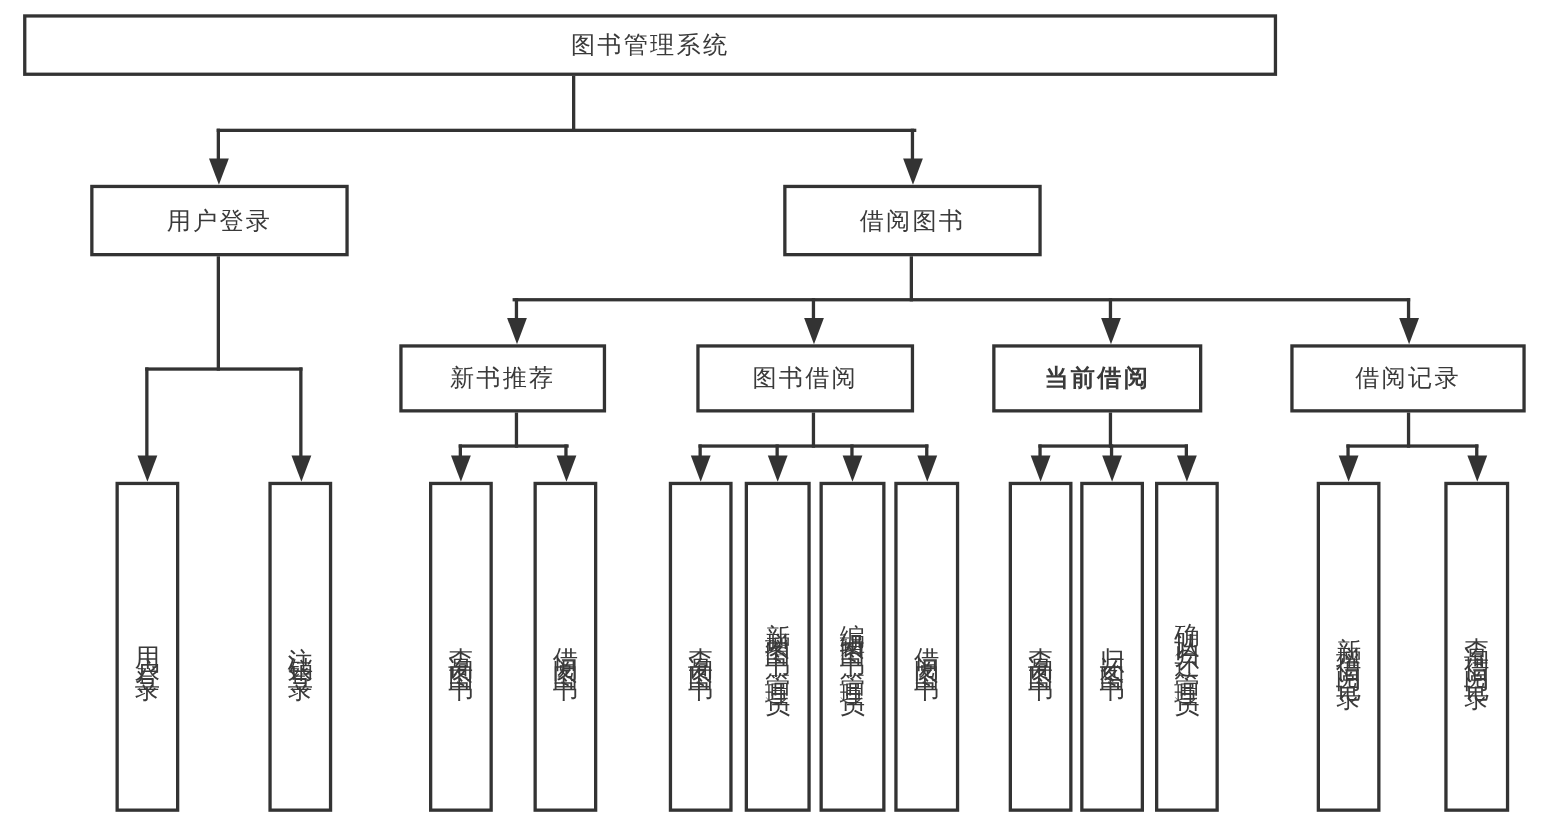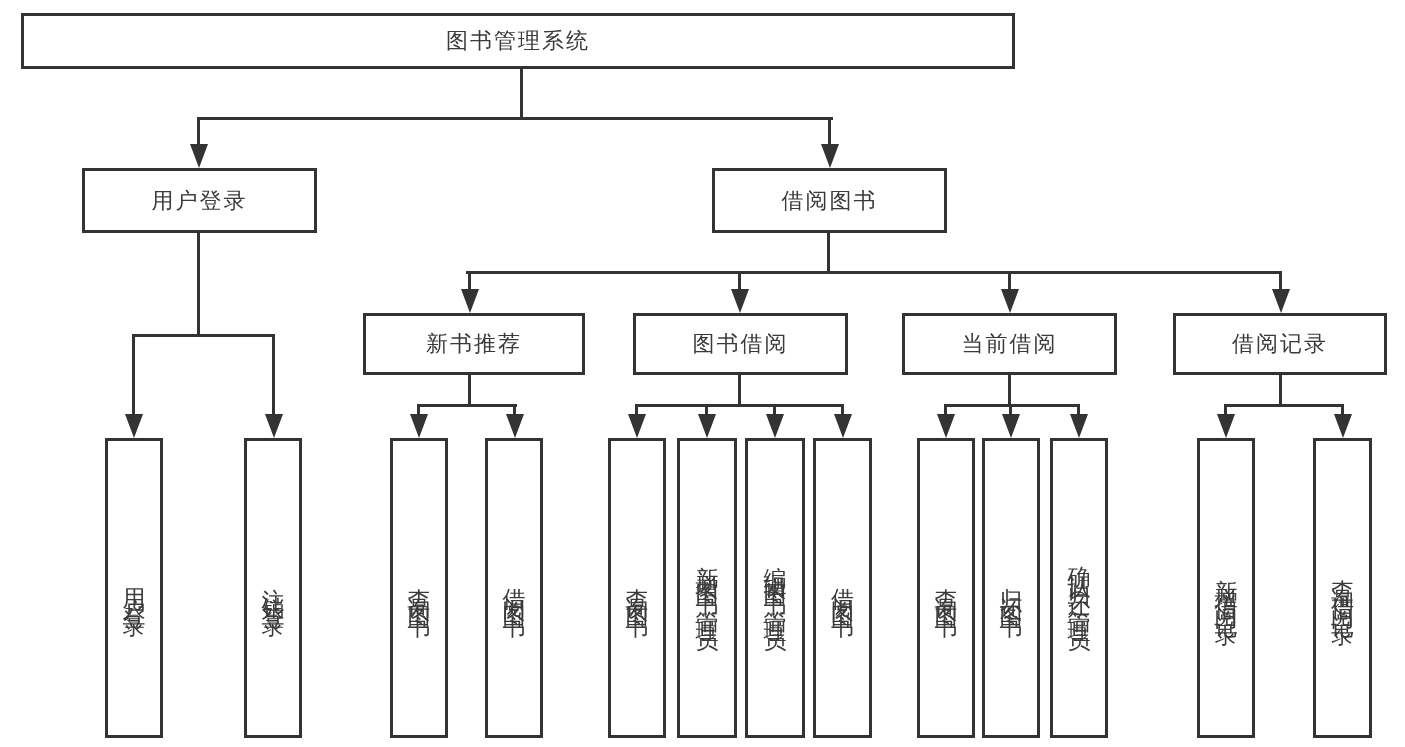--- a/index.html
+++ b/index.html
@@ -26,21 +26,21 @@
   .watermark{
     position:absolute;left:1186px;top:711px;font-size:19px;letter-spacing:1px;
     color:#b5b5b5;white-space:nowrap;z-index:5;
   }
 </style>
 </head>
 <body>
 
 <div class="stage">
 
-  <div class="box" style="left:21px;top:13px;width:994px;height:56px;">
+  <div class="box" style="left:21px;top:13px;width:1140px;height:56px;">
     <span class="hlabel">图书管理系统</span>
   </div>
 
   <div class="vl" style="left:520px;top:69px;height:49px;"></div>
   <div class="hl" style="left:197px;top:117px;width:636px;"></div>
   <div class="vl" style="left:197px;top:117px;height:30px;"></div>
   <div class="ah" style="left:190px;top:144px;"></div>
   <div class="vl" style="left:828px;top:117px;height:30px;"></div>
   <div class="ah" style="left:821px;top:144px;"></div>
 
@@ -62,27 +62,27 @@
   <div class="hl" style="left:466px;top:271px;width:816px;"></div>
   <div class="vl" style="left:468px;top:271px;height:20px;"></div>
   <div class="ah" style="left:461px;top:289px;"></div>
   <div class="vl" style="left:738px;top:271px;height:20px;"></div>
   <div class="ah" style="left:731px;top:289px;"></div>
   <div class="vl" style="left:1008px;top:271px;height:20px;"></div>
   <div class="ah" style="left:1001px;top:289px;"></div>
   <div class="vl" style="left:1279px;top:271px;height:20px;"></div>
   <div class="ah" style="left:1272px;top:289px;"></div>
 
-  <div class="box" style="left:363px;top:313px;width:222px;height:62px;">
+  <div class="box" style="left:363px;top:313px;width:188px;height:62px;">
     <span class="hlabel">新书推荐</span>
   </div>
-  <div class="box" style="left:633px;top:313px;width:215px;height:62px;">
+  <div class="box" style="left:633px;top:313px;width:198px;height:62px;">
     <span class="hlabel">图书借阅</span>
   </div>
-  <div class="box" style="left:902px;top:313px;width:215px;height:62px;">
+  <div class="box" style="left:902px;top:313px;width:191px;height:62px;font-weight:bold;">
     <span class="hlabel">当前借阅</span>
   </div>
   <div class="box" style="left:1173px;top:313px;width:214px;height:62px;">
     <span class="hlabel">借阅记录</span>
   </div>
 
   <div class="vl" style="left:468px;top:375px;height:32px;"></div>
   <div class="hl" style="left:417px;top:404px;width:100px;"></div>
   <div class="vl" style="left:417px;top:404px;height:12px;"></div>
   <div class="ah" style="left:410px;top:414px;"></div>

